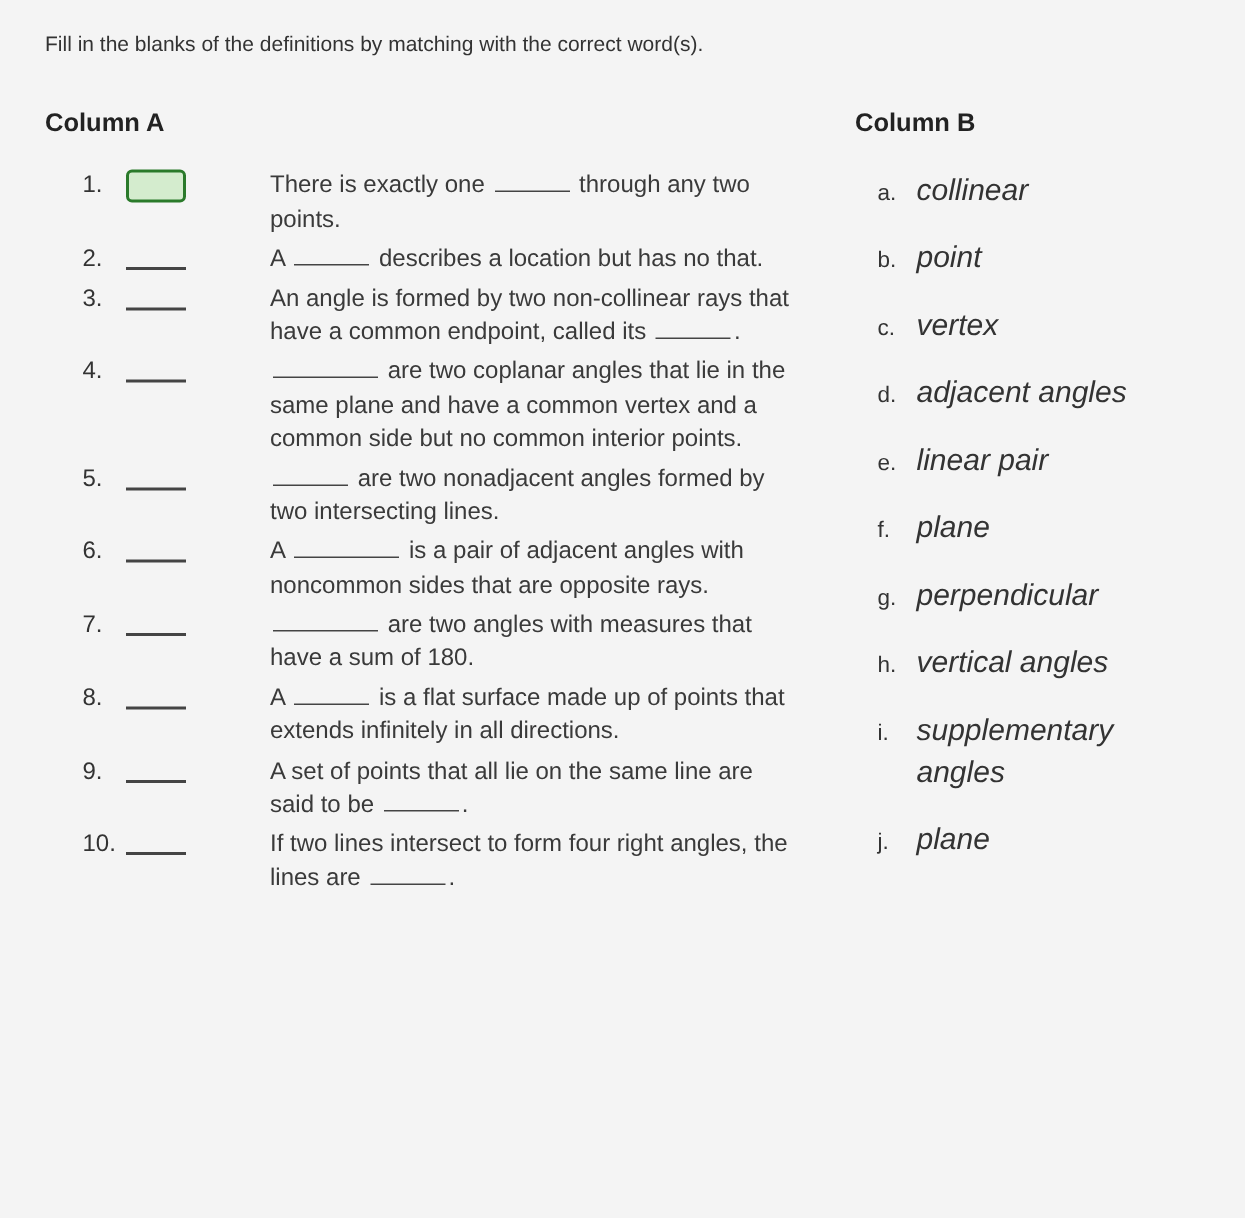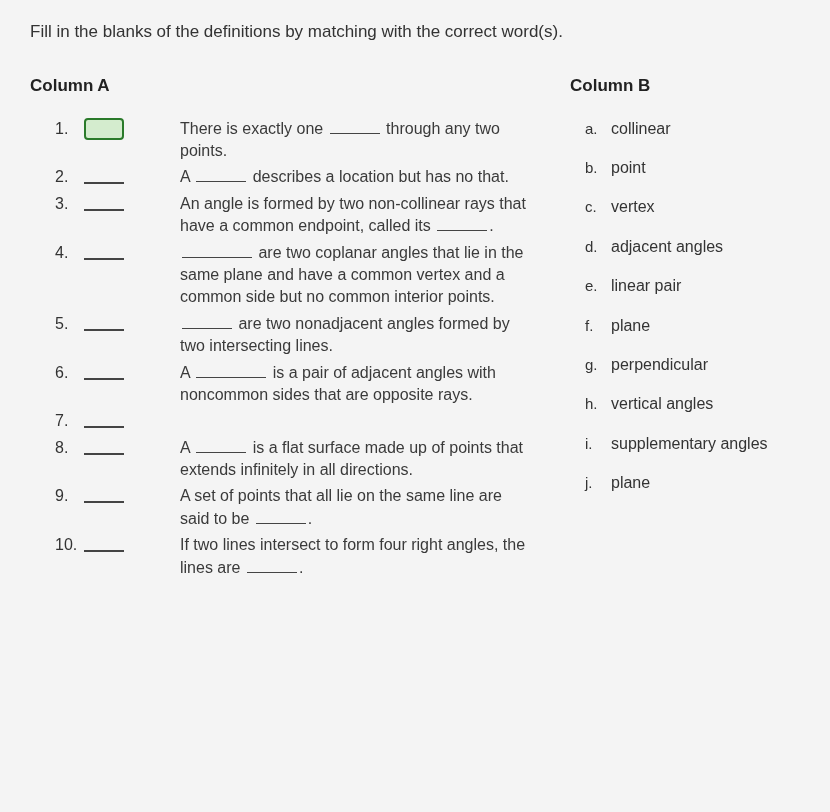--- a/index.html
+++ b/index.html
@@ -12,21 +12,21 @@
       background: #f4f4f4;
       width: 830px;
       height: 812px;
       padding: 20px 30px;
       color: #2a2a2a;
       font-size: 16px;
       line-height: 1.4;
       position: relative;
     }
     .instructions {
-      font-size: 17px;
+      font-size: 14px;
       color: #333;
       margin-bottom: 30px;
       font-weight: 500;
     }
     .content {
       display: flex;
       gap: 40px;
       justify-content: space-between;
     }
     .column-a {
@@ -98,22 +98,23 @@
     }
     .cb-letter {
       width: 26px;
       flex-shrink: 0;
       color: #333;
       font-size: 15px;
       font-weight: 500;
     }
     .cb-text {
       color: #333;
-      font-size: 16px;
-      font-weight: 500;
+      font-size: 20px;
+      font-weight: 500;
+      font-style: italic;
     }
   </style>
 </head>
 <body>
 
 <div class="instructions">Fill in the blanks of the definitions by matching with the correct word(s).</div>
 
 <div class="content">
 
   <div class="column-a">
@@ -163,20 +164,23 @@
       <span class="qa-num">6.</span>
       <span class="qa-blank"></span>
       <span class="qa-text">
         <span>A </span><span class="inline-blank wide"></span><span> is a pair of adjacent angles with noncommon sides that are opposite rays.</span>
       </span>
     </div>
 
     <div class="qa-row">
       <span class="qa-num">7.</span>
       <span class="qa-blank"></span>
+      <span class="qa-text">
+        <span class="inline-blank wide"></span><span> are two angles with measures that have a sum of 180.</span>
+      </span>
     </div>
 
     <div class="qa-row">
       <span class="qa-num">8.</span>
       <span class="qa-blank"></span>
       <span class="qa-text">
         <span>A </span><span class="inline-blank"></span><span> is a flat surface made up of points that extends infinitely in all directions.</span>
       </span>
     </div>
 

